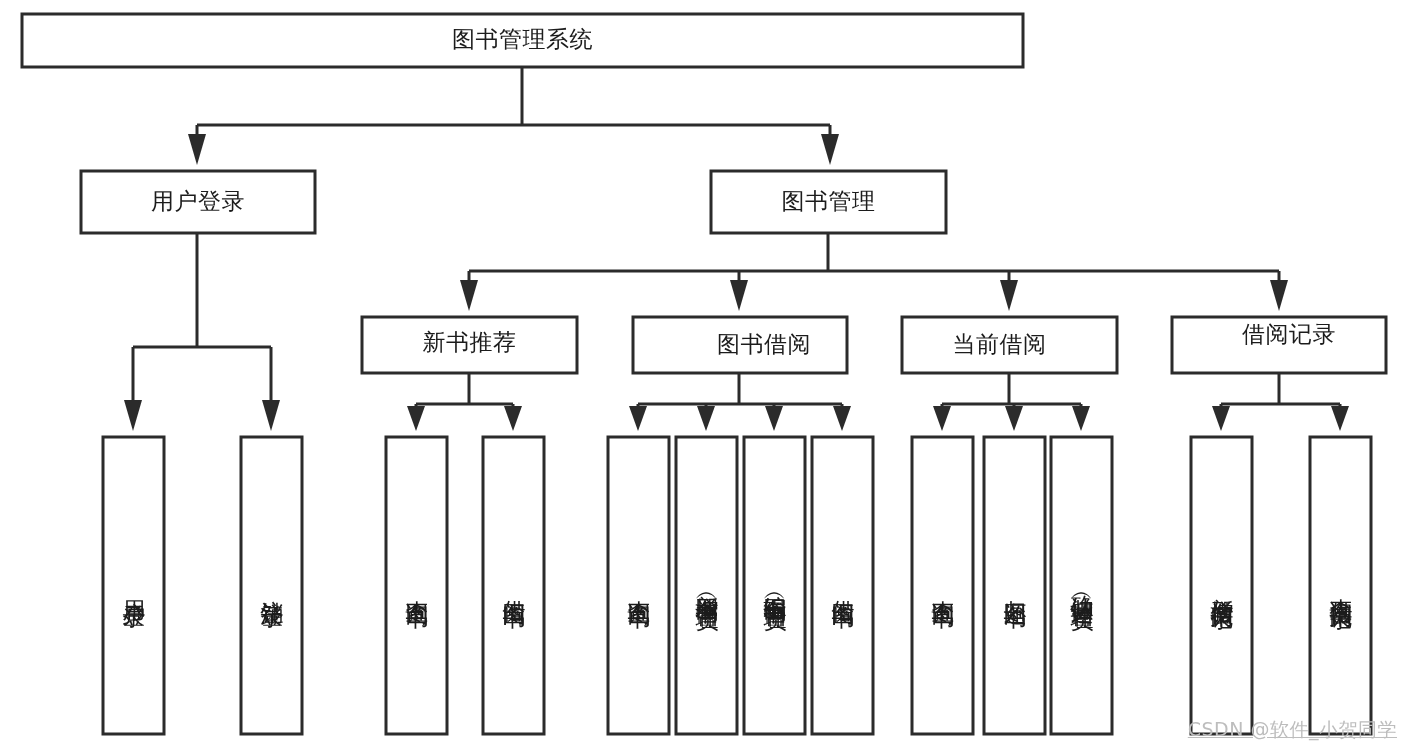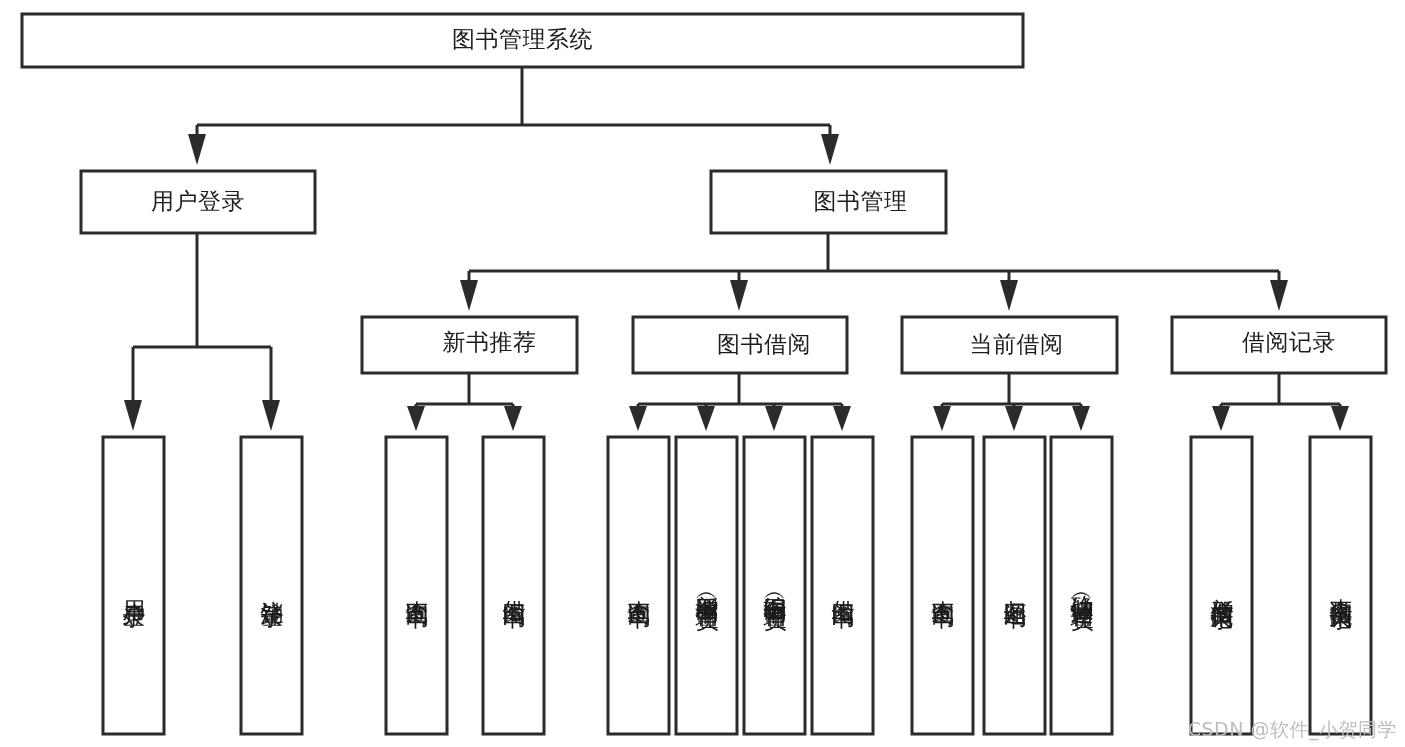--- a/index.html
+++ b/index.html
@@ -69,20 +69,21 @@
   }
   .watermark {
     position: absolute;
     right: 8px;
     bottom: 4px;
     color: #bdbdbd;
     font-size: 19px;
     letter-spacing: 0.5px;
     white-space: nowrap;
     user-select: none;
+    text-decoration: underline;
   }
 </style>
 </head>
 <body>
 
 <div id="diagram-root">
 
   <svg class="diagram-canvas" viewBox="0 0 1405 747">
 
     <rect class="node-box" x="22" y="14" width="1001" height="53"></rect>
@@ -183,26 +184,26 @@
       <path class="connector" d="M 1221 404 L 1221 410"></path>
       <path class="connector" d="M 1340 404 L 1340 410"></path>
       <polygon class="arrow-head" points="1212,406 1230,406 1221,431"></polygon>
       <polygon class="arrow-head" points="1331,406 1349,406 1340,431"></polygon>
     </g>
   </svg>
 
   <div class="node-label-h" style="left:22px; top:14px; width:1001px; height:52px;">图书管理系统</div>
 
   <div class="node-label-h" style="left:81px; top:171px; width:234px; height:62px;">用户登录</div>
-  <div class="node-label-h" style="left:711px; top:171px; width:235px; height:62px;padding-left:32px;">图书管理</div>
-
-  <div class="node-label-h" style="left:362px; top:317px; width:215px; height:52px;margin-left:20px;">新书推荐</div>
+  <div class="node-label-h" style="left:711px; top:171px; width:235px; height:62px;">图书管理</div>
+
+  <div class="node-label-h" style="left:362px; top:317px; width:215px; height:52px;">新书推荐</div>
   <div class="node-label-h" style="left:633px; top:317px; width:214px; height:56px;padding-left:24px;">图书借阅</div>
-  <div class="node-label-h" style="left:902px; top:317px; width:195px; height:56px;padding-left:17px;">当前借阅</div>
-  <div class="node-label-h" style="left:1172px; top:315px; width:234px; height:56px;">借阅记录</div>
+  <div class="node-label-h" style="left:902px; top:317px; width:195px; height:56px;">当前借阅</div>
+  <div class="node-label-h" style="left:1172px; top:307px; width:234px; height:56px;">借阅记录</div>
 
   <div class="node-label-v" style="left:103px; top:437px; width:61px; height:297px;">用户登录</div>
   <div class="node-label-v" style="left:241px; top:437px; width:61px; height:297px;">注销登录</div>
 
   <div class="node-label-v" style="left:386px; top:437px; width:61px; height:297px;">查询图书</div>
   <div class="node-label-v" style="left:483px; top:437px; width:61px; height:297px;">借阅图书</div>
 
   <div class="node-label-v" style="left:608px; top:437px; width:61px; height:297px;">查询图书</div>
   <div class="node-label-v" style="left:676px; top:437px; width:61px; height:297px;">新增图书（管理员）</div>
   <div class="node-label-v" style="left:744px; top:437px; width:61px; height:297px;">编辑图书（管理员）</div>

